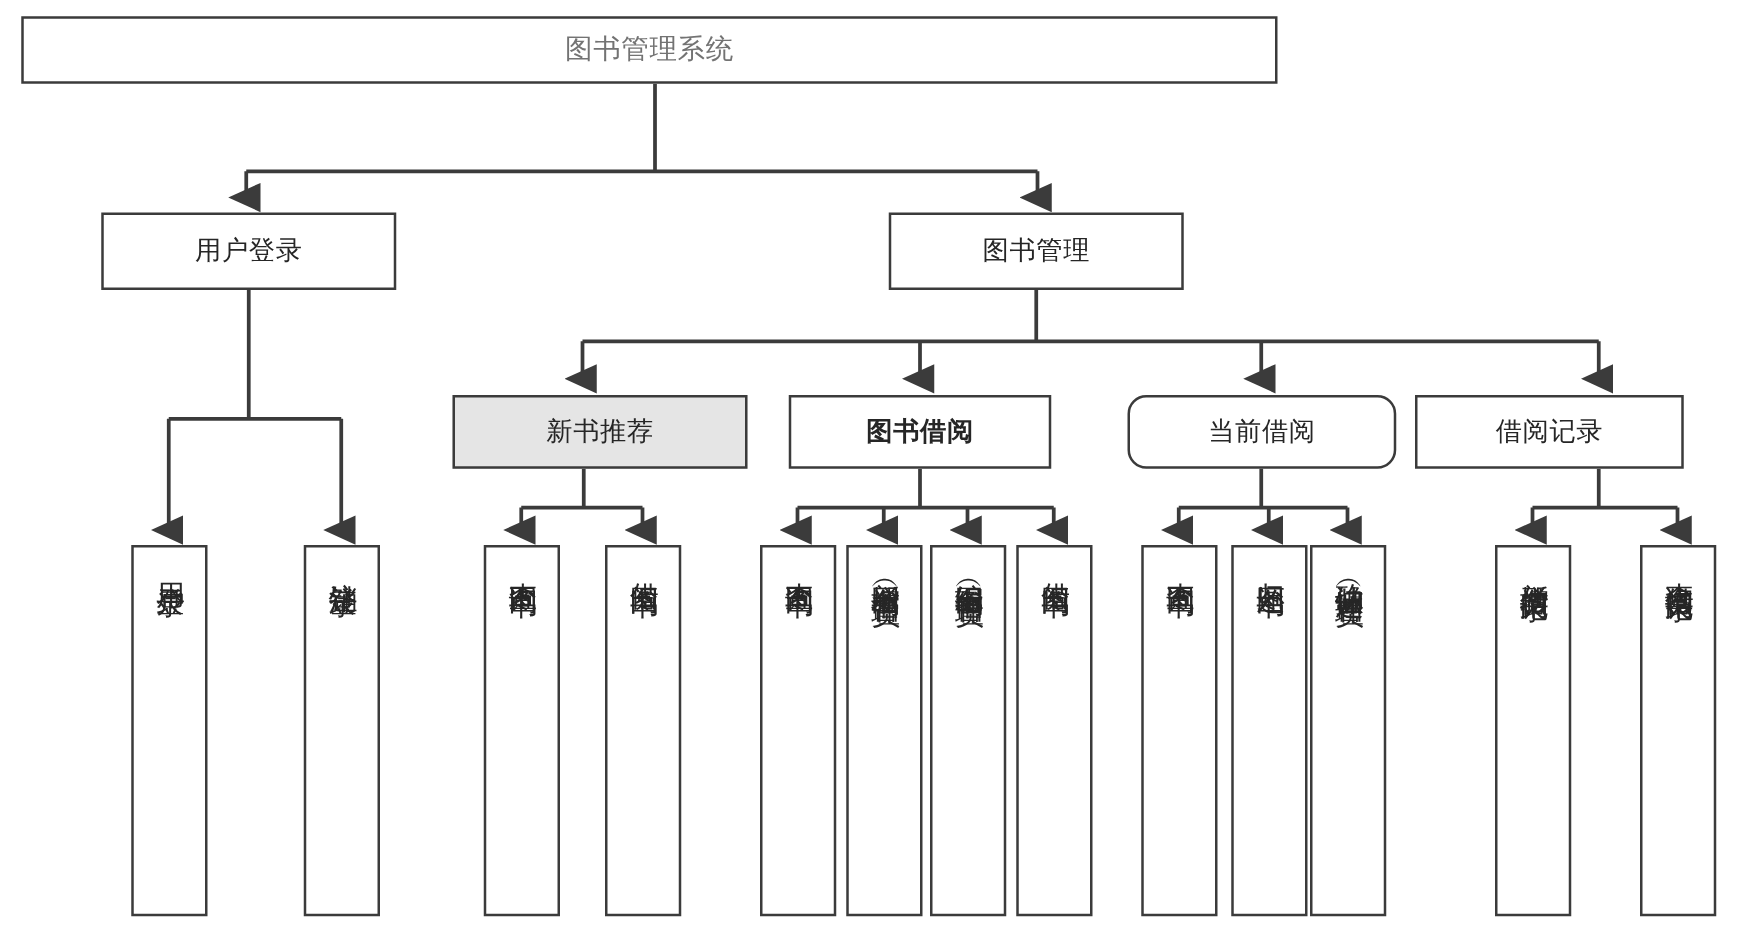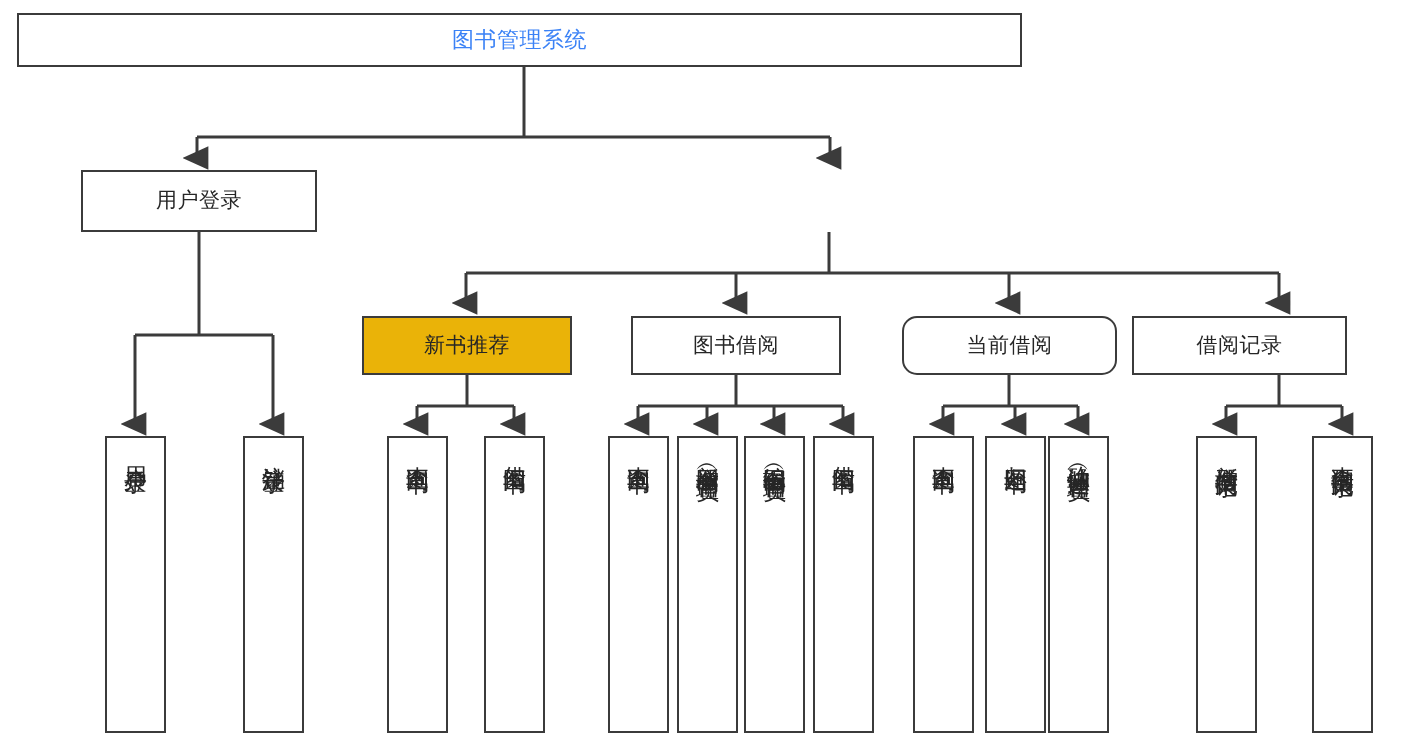--- a/index.html
+++ b/index.html
@@ -120,32 +120,35 @@
       <path d="M1078,406 L1078,424" marker-end="url(#arrow)"></path>
 
       <path d="M1279,375 L1279,406"></path>
       <path d="M1226,406 L1342,406"></path>
       <path d="M1226,406 L1226,424" marker-end="url(#arrow)"></path>
       <path d="M1342,406 L1342,424" marker-end="url(#arrow)"></path>
     </g>
   </svg>
 
   <div class="node node-h node-root" style="left: 17px; top: 13px; width: 1005px; height: 54px; border-color: rgb(59, 59, 59); background: rgb(255, 255, 255);">
-    <span class="node-label" style="color: #3b82f6;">图书管理系统</span>
+    <span class="node-label" style="color: #737373;">图书管理系统</span>
   </div>
 
   <div class="node node-h" style="left: 81px; top: 170px; width: 236px; height: 62px; border-color: rgb(59, 59, 59); background: rgb(255, 255, 255);">
     <span class="node-label" style="color: rgb(38, 38, 38);">用户登录</span>
   </div>
+  <div class="node node-h" style="left: 711px; top: 170px; width: 236px; height: 62px; border-color: rgb(59, 59, 59); background: rgb(255, 255, 255);">
+    <span class="node-label" style="color: rgb(38, 38, 38);">图书管理</span>
+  </div>
 
-  <div class="node node-h" style="left: 362px; top: 316px; width: 210px; height: 59px; border-color: rgb(59, 59, 59); background: #eab308;">
+  <div class="node node-h" style="left: 362px; top: 316px; width: 236px; height: 59px; border-color: rgb(59, 59, 59); background: #e5e5e5;">
     <span class="node-label" style="color: rgb(38, 38, 38);">新书推荐</span>
   </div>
   <div class="node node-h" style="left: 631px; top: 316px; width: 210px; height: 59px; border-color: rgb(59, 59, 59); background: rgb(255, 255, 255);">
-    <span class="node-label" style="color: rgb(38, 38, 38);">图书借阅</span>
+    <span class="node-label" style="color: rgb(38, 38, 38); font-weight: bold;">图书借阅</span>
   </div>
   <div class="node node-h" style="left: 902px; top: 316px; width: 215px; height: 59px; border-color: rgb(59, 59, 59); background: rgb(255, 255, 255); border-radius: 15px;">
     <span class="node-label" style="color: rgb(38, 38, 38);">当前借阅</span>
   </div>
   <div class="node node-h" style="left: 1132px; top: 316px; width: 215px; height: 59px; border-color: rgb(59, 59, 59); background: rgb(255, 255, 255);">
     <span class="node-label" style="color: rgb(38, 38, 38);">借阅记录</span>
   </div>
 
   <div class="node node-v" style="left: 105px; top: 436px; width: 61px; height: 297px; border-color: rgb(59, 59, 59); background: rgb(255, 255, 255);">
     <span class="node-label" style="color: rgb(38, 38, 38);">用户登录</span>

